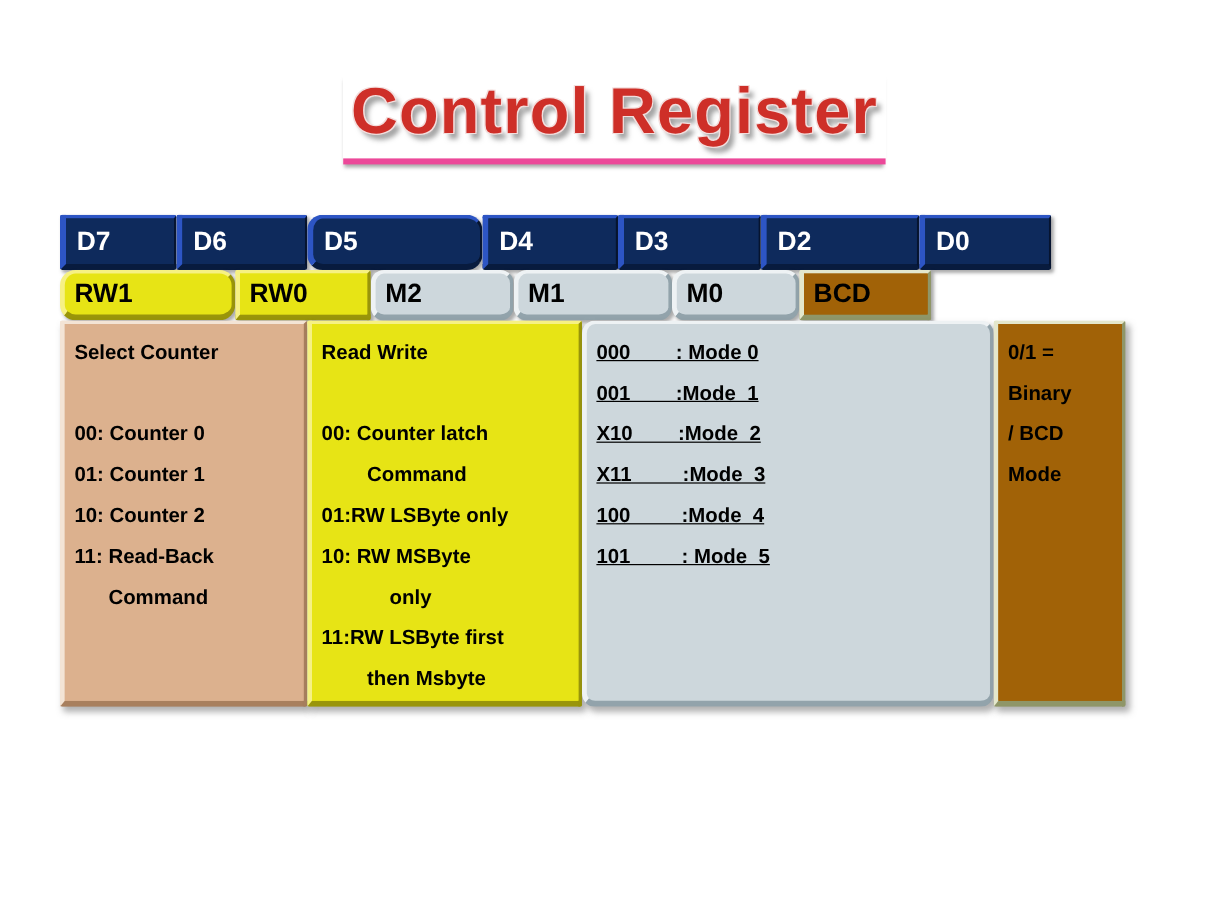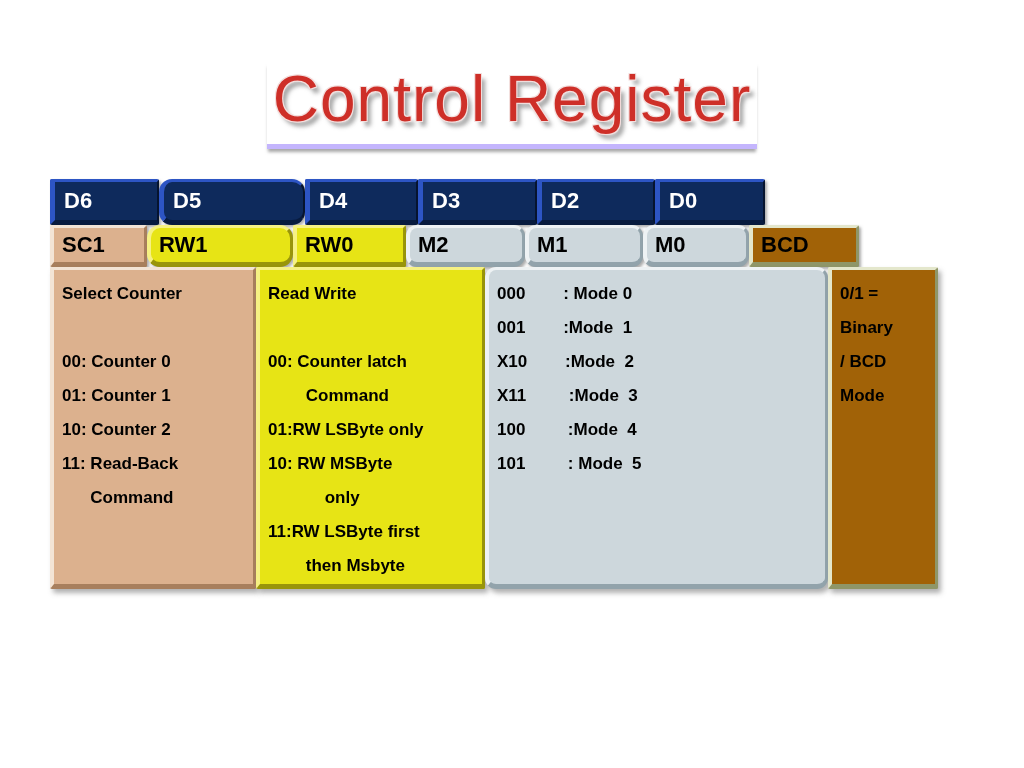--- a/index.html
+++ b/index.html
@@ -13,32 +13,32 @@
 
   
   .title-wrap {
     position: absolute;
     top: 62px; left: 0;
     width: 1024px;
     text-align: center;
   }
   .slide-title {
     display: inline-block;
-    font-size: 64px;
-    font-weight: normal;
+    font-size: 54px;
+    font-weight: bold;
     letter-spacing: 1px;
     color: #ce2f28;
     text-shadow:
       -1px -1px 0 #f3dedd,
        1px -1px 0 #f3dedd,
       -1px  1px 0 #f3dedd,
        1px  1px 0 #f3dedd,
        4px  5px 4px rgba(110,110,110,0.65);
     padding: 0 6px 8px 6px;
-    border-bottom: 5px solid #c4b5fd;
+    border-bottom: 5px solid #ec4899;
     box-shadow: 0 4px 3px -1px rgba(110,110,110,0.6);
   }
 
   
   .reg-table {
     position: absolute;
     left: 50px; top: 179px;
     width: 918px;
   }
   .row { display: flex; }
@@ -116,47 +116,47 @@
     border-right: 3px solid #8f9668;
     border-bottom: 5px solid #8f9668;
   }
 
   
   .w-c1 { width: 97px; }
   .w-c2 { width: 109px; }
   .w-c3 { width: 146px; border-radius: 13px; }
   .w-c4 { width: 113px; }
   .w-c5 { width: 119px; }
-  .w-c6 { width: 118px; }
+  .w-c6 { width: 132px; }
   .w-c7 { width: 106px; }
   .w-c8 { width: 110px; }
   .w-sc   { width: 206px; }  
   .w-rw   { width: 229px; }  
-  .w-mode { width: 343px; }  
+  .w-mode { width: 343px; text-decoration: underline; }  
 </style>
 </head>
 <body>
 
 <div class="title-wrap">
   <span class="slide-title">Control Register</span>
 </div>
 
 <div class="reg-table">
 
   <div class="row row-bits">
+    <div class="cell w-c1">D7</div>
     <div class="cell w-c2">D6</div>
     <div class="cell w-c3">D5</div>
     <div class="cell w-c4">D4</div>
     <div class="cell w-c5">D3</div>
     <div class="cell w-c6">D2</div>
     <div class="cell w-c8">D0</div>
   </div>
 
   <div class="row row-fields">
-    <div class="cell tan w-c1">SC1</div>
     <div class="cell yellow w-c3">RW1</div>
     <div class="cell yellow w-c4">RW0</div>
     <div class="cell bluegray w-c5">M2</div>
     <div class="cell bluegray w-c6">M1</div>
     <div class="cell bluegray w-c7">M0</div>
     <div class="cell olive w-c8">BCD</div>
   </div>
 
   <div class="row row-desc">
     <div class="cell tan w-sc">Select Counter

